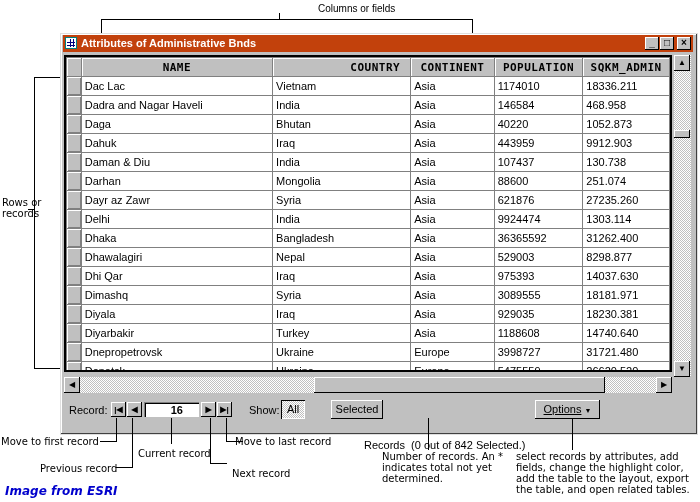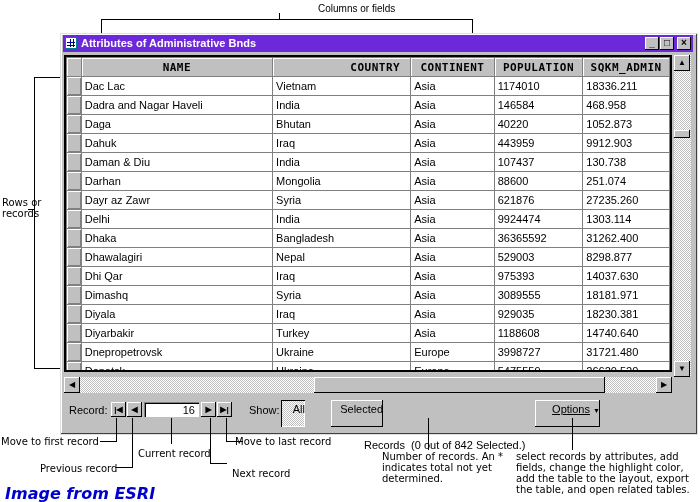--- a/index.html
+++ b/index.html
@@ -2,42 +2,42 @@
 <html><head>
 <meta charset="utf-8">
 <style>
   html,body{margin:0;padding:0;}
   body{width:700px;height:502px;background:#fff;position:relative;overflow:hidden;font-family:"Liberation Sans",sans-serif;}
   .abs{position:absolute;}
   .ann{font-family:"DejaVu Sans",sans-serif;font-size:10px;color:#000;position:absolute;line-height:11px;}
   .line{position:absolute;background:#000;}
   
   .win{position:absolute;left:60px;top:33px;width:636px;height:400px;background:#c0c0c0;border:1px solid #dfdfdf;box-shadow:inset -1px -1px 0 #404040, inset 1px 1px 0 #fff;}
-  .titlebar{position:absolute;left:63px;top:35px;width:630px;height:17px;background:#6d28d9;color:#fff;font-weight:bold;font-size:11px;}
+  .titlebar{position:absolute;left:63px;top:35px;width:630px;height:17px;background:#c2410c;color:#fff;font-weight:bold;font-size:11px;}
   .titlebar .ttl{position:absolute;left:18px;top:2px;}
   .ticon{position:absolute;left:2px;top:2px;width:12px;height:12px;background:#fff;border:1px solid #008080;box-sizing:border-box;}
   .ticon::before{content:"";position:absolute;left:1px;top:1px;width:8px;height:8px;background:
     linear-gradient(#000080,#000080) 0 3px/8px 1px no-repeat,
     linear-gradient(#000080,#000080) 0 6px/8px 1px no-repeat,
     linear-gradient(#000080,#000080) 3px 0/1px 8px no-repeat,
     linear-gradient(#000080,#000080) 6px 0/1px 8px no-repeat;}
   .wbtn{position:absolute;top:2px;width:14px;height:13px;background:#c0c0c0;box-shadow:inset -1px -1px 0 #000, inset 1px 1px 0 #fff;color:#000;font-size:10px;line-height:12px;text-align:center;font-weight:bold;}
   .grid{position:absolute;left:64px;top:55px;width:608px;height:317px;background:#fff;border:2px solid #000;box-sizing:border-box;overflow:hidden;}
   table{border-collapse:collapse;table-layout:fixed;font-size:11px;}
   td,th{border:1px solid #808080;padding:0 3px;height:18px;white-space:nowrap;overflow:hidden;}
   th{background:#c0c0c0;font-weight:bold;font-family:"DejaVu Sans Mono",monospace;font-size:11px;letter-spacing:0.5px;box-shadow:inset 1px 1px 0 #fff;}
   td.sel{background:#c0c0c0;padding:0;box-shadow:inset 1px 1px 0 #fff, inset -1px -1px 0 #808080;}
   .vscroll{position:absolute;left:674px;top:55px;width:17px;height:322px;background:repeating-conic-gradient(#c0c0c0 0 25%,#fff 0 50%) 0 0/2px 2px;}
   .hscroll{position:absolute;left:64px;top:377px;width:608px;height:16px;background:repeating-conic-gradient(#c0c0c0 0 25%,#fff 0 50%) 0 0/2px 2px;}
   .sbtn{position:absolute;width:16px;height:16px;background:#c0c0c0;box-shadow:inset -1px -1px 0 #000, inset 1px 1px 0 #fff;font-size:8px;line-height:16px;text-align:center;}
   .thumb{position:absolute;background:#c0c0c0;box-shadow:inset -1px -1px 0 #000, inset 1px 1px 0 #fff;}
   .footer{position:absolute;left:64px;top:398px;width:628px;height:30px;font-size:11px;}
   .nbtn{position:absolute;top:4px;width:15px;height:15px;background:#c0c0c0;box-shadow:inset -1px -1px 0 #000, inset 1px 1px 0 #fff;font-size:8px;line-height:15px;text-align:center;font-weight:bold;}
-  .recbox{position:absolute;top:4px;left:80px;width:55px;height:15px;background:#fff;box-shadow:inset 1px 1px 0 #808080, inset 2px 2px 0 #000;text-align:right;padding-right:4px;box-sizing:border-box;line-height:16px;}
-  .pbtn{position:absolute;height:27px;background:#c0c0c0;box-shadow:inset -1px -1px 0 #000, inset 1px 1px 0 #fff;line-height:19px;text-align:right;}
+  .recbox{position:absolute;top:4px;left:80px;width:55px;height:15px;background:#fff;box-shadow:inset 1px 1px 0 #808080, inset 2px 2px 0 #000;text-align:right;padding-right:16px;box-sizing:border-box;line-height:16px;font-weight:bold;}
+  .pbtn{position:absolute;height:19px;background:#c0c0c0;box-shadow:inset -1px -1px 0 #000, inset 1px 1px 0 #fff;line-height:19px;text-align:center;}
 </style>
 </head>
 <body>
 
 <div class="ann" style="left:318px;top:3px;font-family:'Liberation Sans',sans-serif;">Columns or fields</div>
 <div class="line" style="left:279px;top:13px;width:1px;height:6px;"></div>
 <div class="line" style="left:101px;top:19px;width:372px;height:1px;"></div>
 <div class="line" style="left:101px;top:19px;width:1px;height:88px;"></div>
 <div class="line" style="left:472px;top:19px;width:1px;height:50px;"></div>
 
@@ -262,13 +262,13 @@
   <div>Number of records. An *</div>
   <div>indicates total not yet</div>
   <div>determined.</div>
 </div>
 <div class="ann" style="left:516px;top:451px;">
   <div>select records by attributes, add</div>
   <div>fields, change the highlight color,</div>
   <div>add the table to the layout, export</div>
   <div>the table, and open related tables.</div>
 </div>
-<div class="abs" style="left:5px;top:484px;color:#0000cc;font-weight:bold;font-style:italic;font-size:16px;font-family:'DejaVu Sans',sans-serif;">Image from ESRI</div>
+<div class="abs" style="left:5px;top:484px;color:#0000cc;font-weight:bold;font-style:italic;font-size:12px;font-family:'DejaVu Sans',sans-serif;">Image from ESRI</div>
 
 </body></html>

